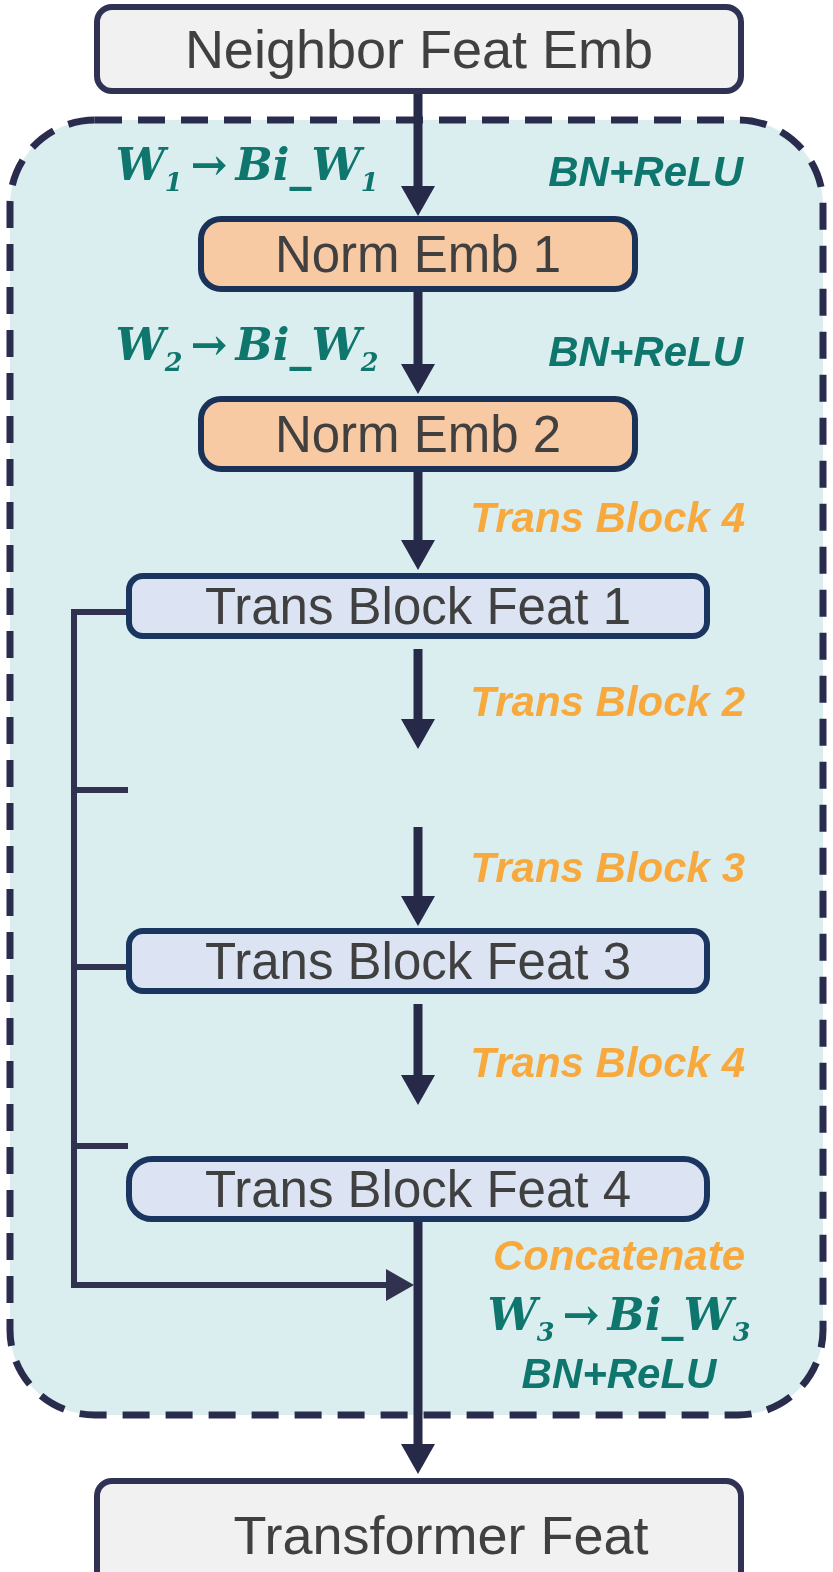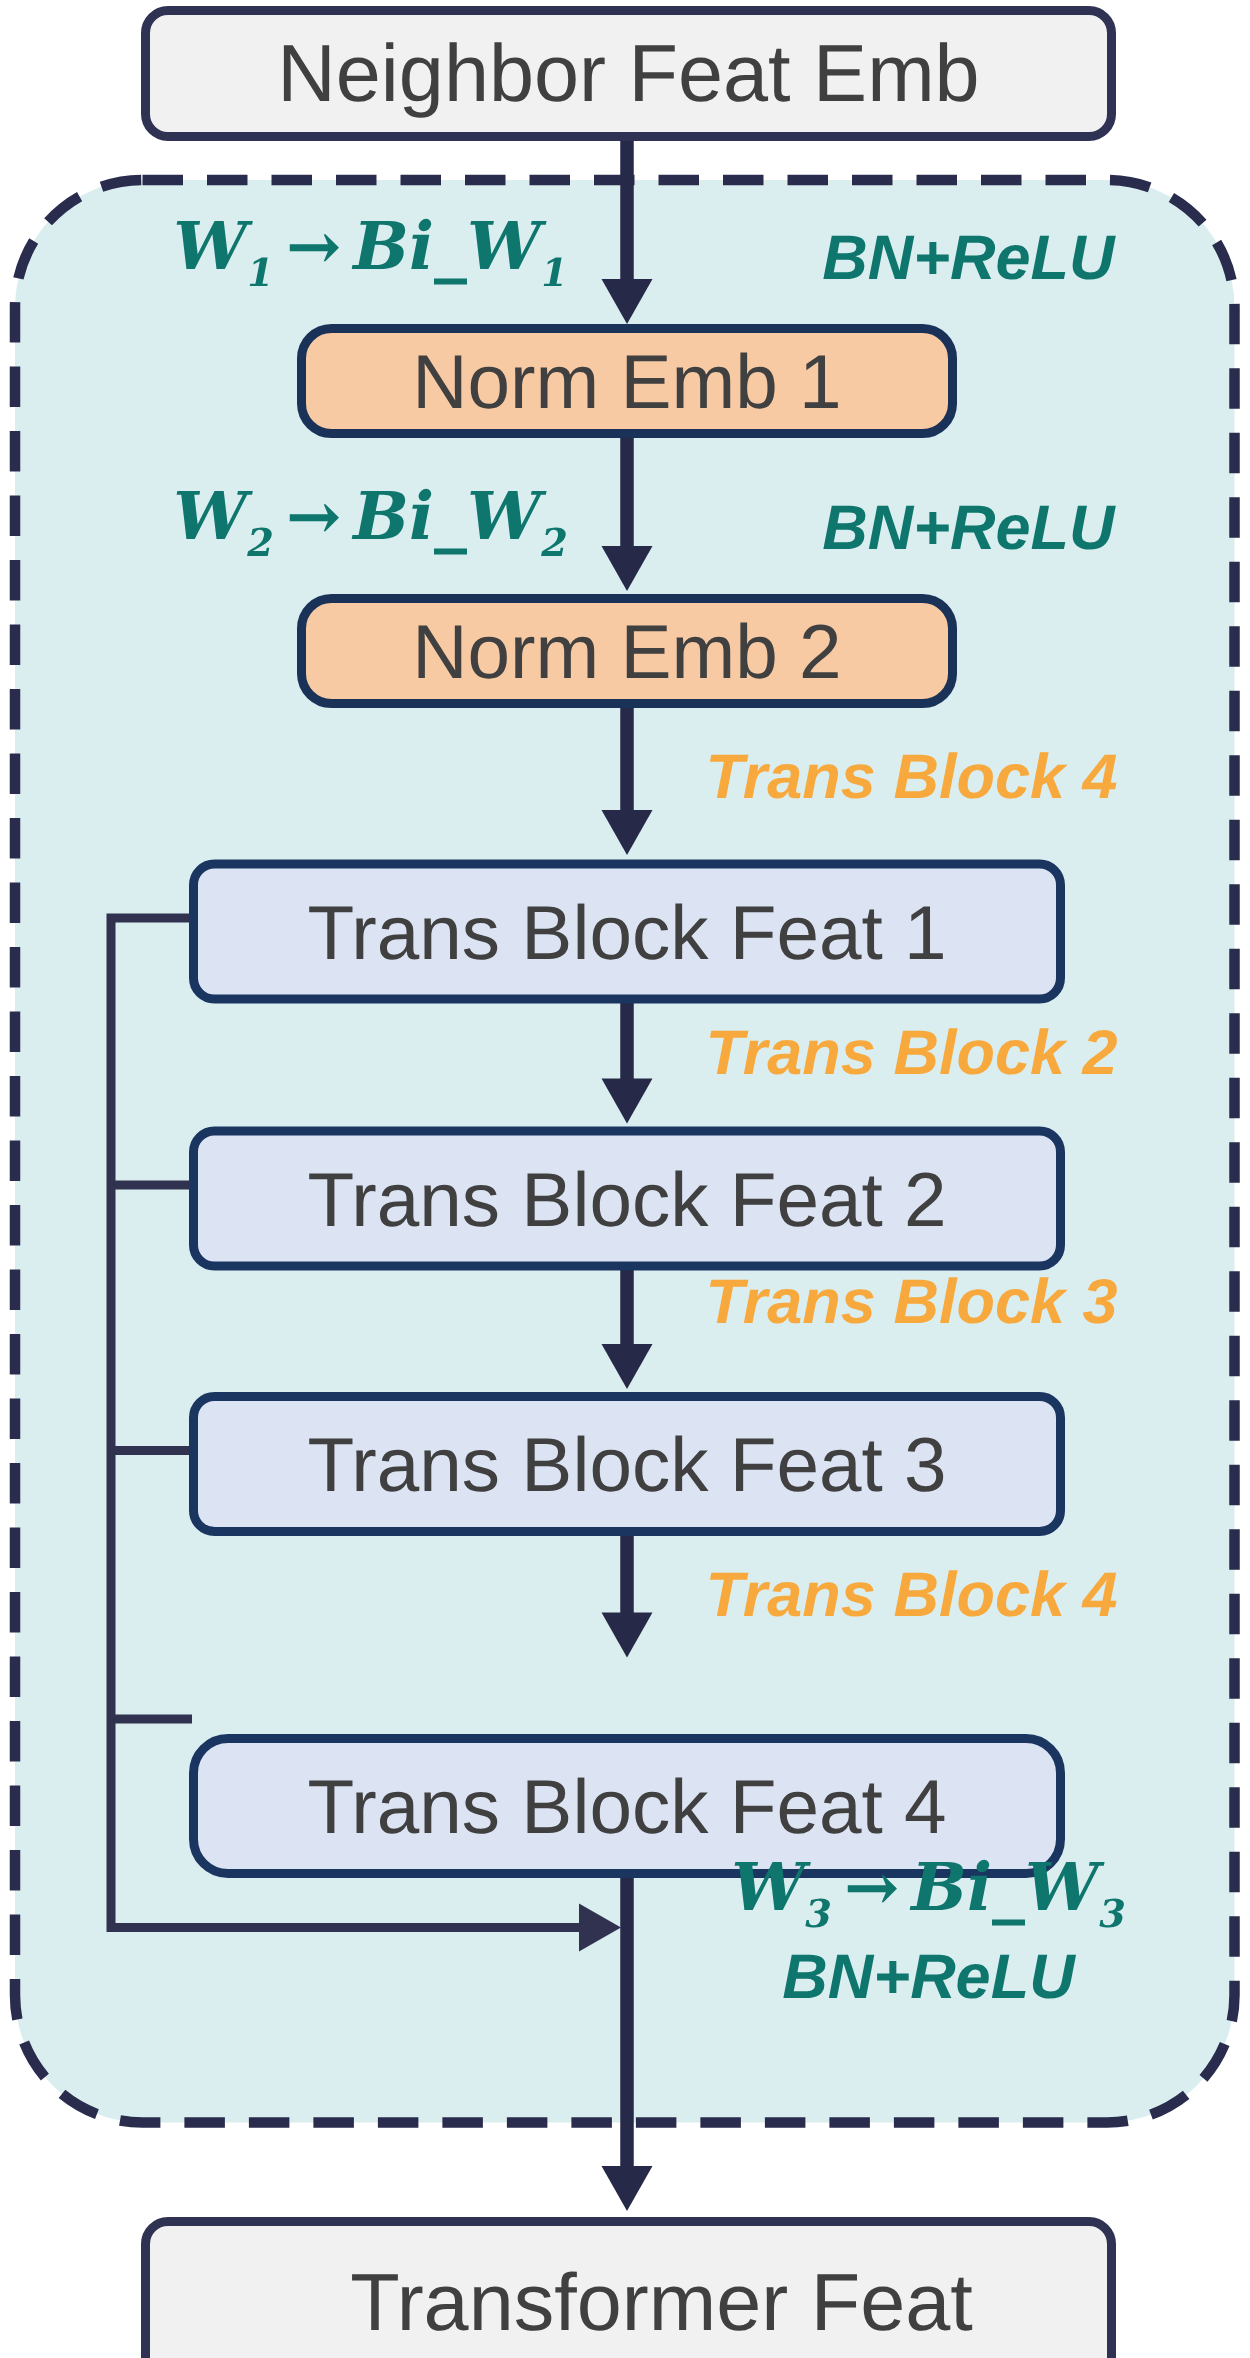--- a/index.html
+++ b/index.html
@@ -31,21 +31,21 @@
     font-size: 54px;
   }
   .norm-box {
     left: 198px; width: 440px; height: 76px;
     background: #f8caa4;
     border: 6px solid #1a3158;
     border-radius: 23px;
     font-size: 51px;
   }
   .feat-box {
-    left: 126px; width: 584px; height: 96px;
+    left: 126px; width: 584px; height: 66px;
     background: #dce4f4;
     border: 6px solid #1a3560;
     border-radius: 17px;
     font-size: 51px;
   }
 
   .lbl {
     position: absolute;
     z-index: 3;
     white-space: nowrap;
@@ -126,23 +126,20 @@
   </div>
 
   <div class="node norm-box" style="top:396px;">
     <span>Norm Emb 2</span>
   </div>
 
   <div class="node feat-box" style="top:573px;">
     <span>Trans Block Feat 1</span>
   </div>
 
-  <div class="node feat-box" style="top:751px;">
-    <span>Trans Block Feat 2</span>
-  </div>
 
   <div class="node feat-box" style="top:928px;">
     <span>Trans Block Feat 3</span>
   </div>
 
   <div class="node feat-box" style="top:1156px;border-radius:26px;">
     <span>Trans Block Feat 4</span>
   </div>
 
   <div class="node io-box" style="top:1478px; height:114px;padding-left:44px;">
@@ -158,19 +155,20 @@
     <span>W</span><sub>2</sub><span class="arr">→</span><span>Bi_W</span><sub>2</sub>
   </div>
   <div class="lbl red sansit bn-row" style="top:328px;">BN+ReLU</div>
 
   <div class="lbl orange sansit tb-row" style="top:494px;">Trans Block 4</div>
   <div class="lbl orange sansit tb-row" style="top:678px;text-align:right;">Trans Block 2</div>
   <div class="lbl orange sansit tb-row" style="top:844px;">Trans Block 3</div>
   <div class="lbl orange sansit tb-row" style="top:1039px;">Trans Block 4</div>
 
   <div class="lbl concat-block">
+    <span class="line l1 orange sansit">Concatenate</span>
     <span class="line l2 red math">
       <span>W</span><sub>3</sub><span class="arr">→</span><span>Bi_W</span><sub>3</sub>
     </span>
     <span class="line l3 red sansit">BN+ReLU</span>
   </div>
 
 </div>
 
 </body></html>

